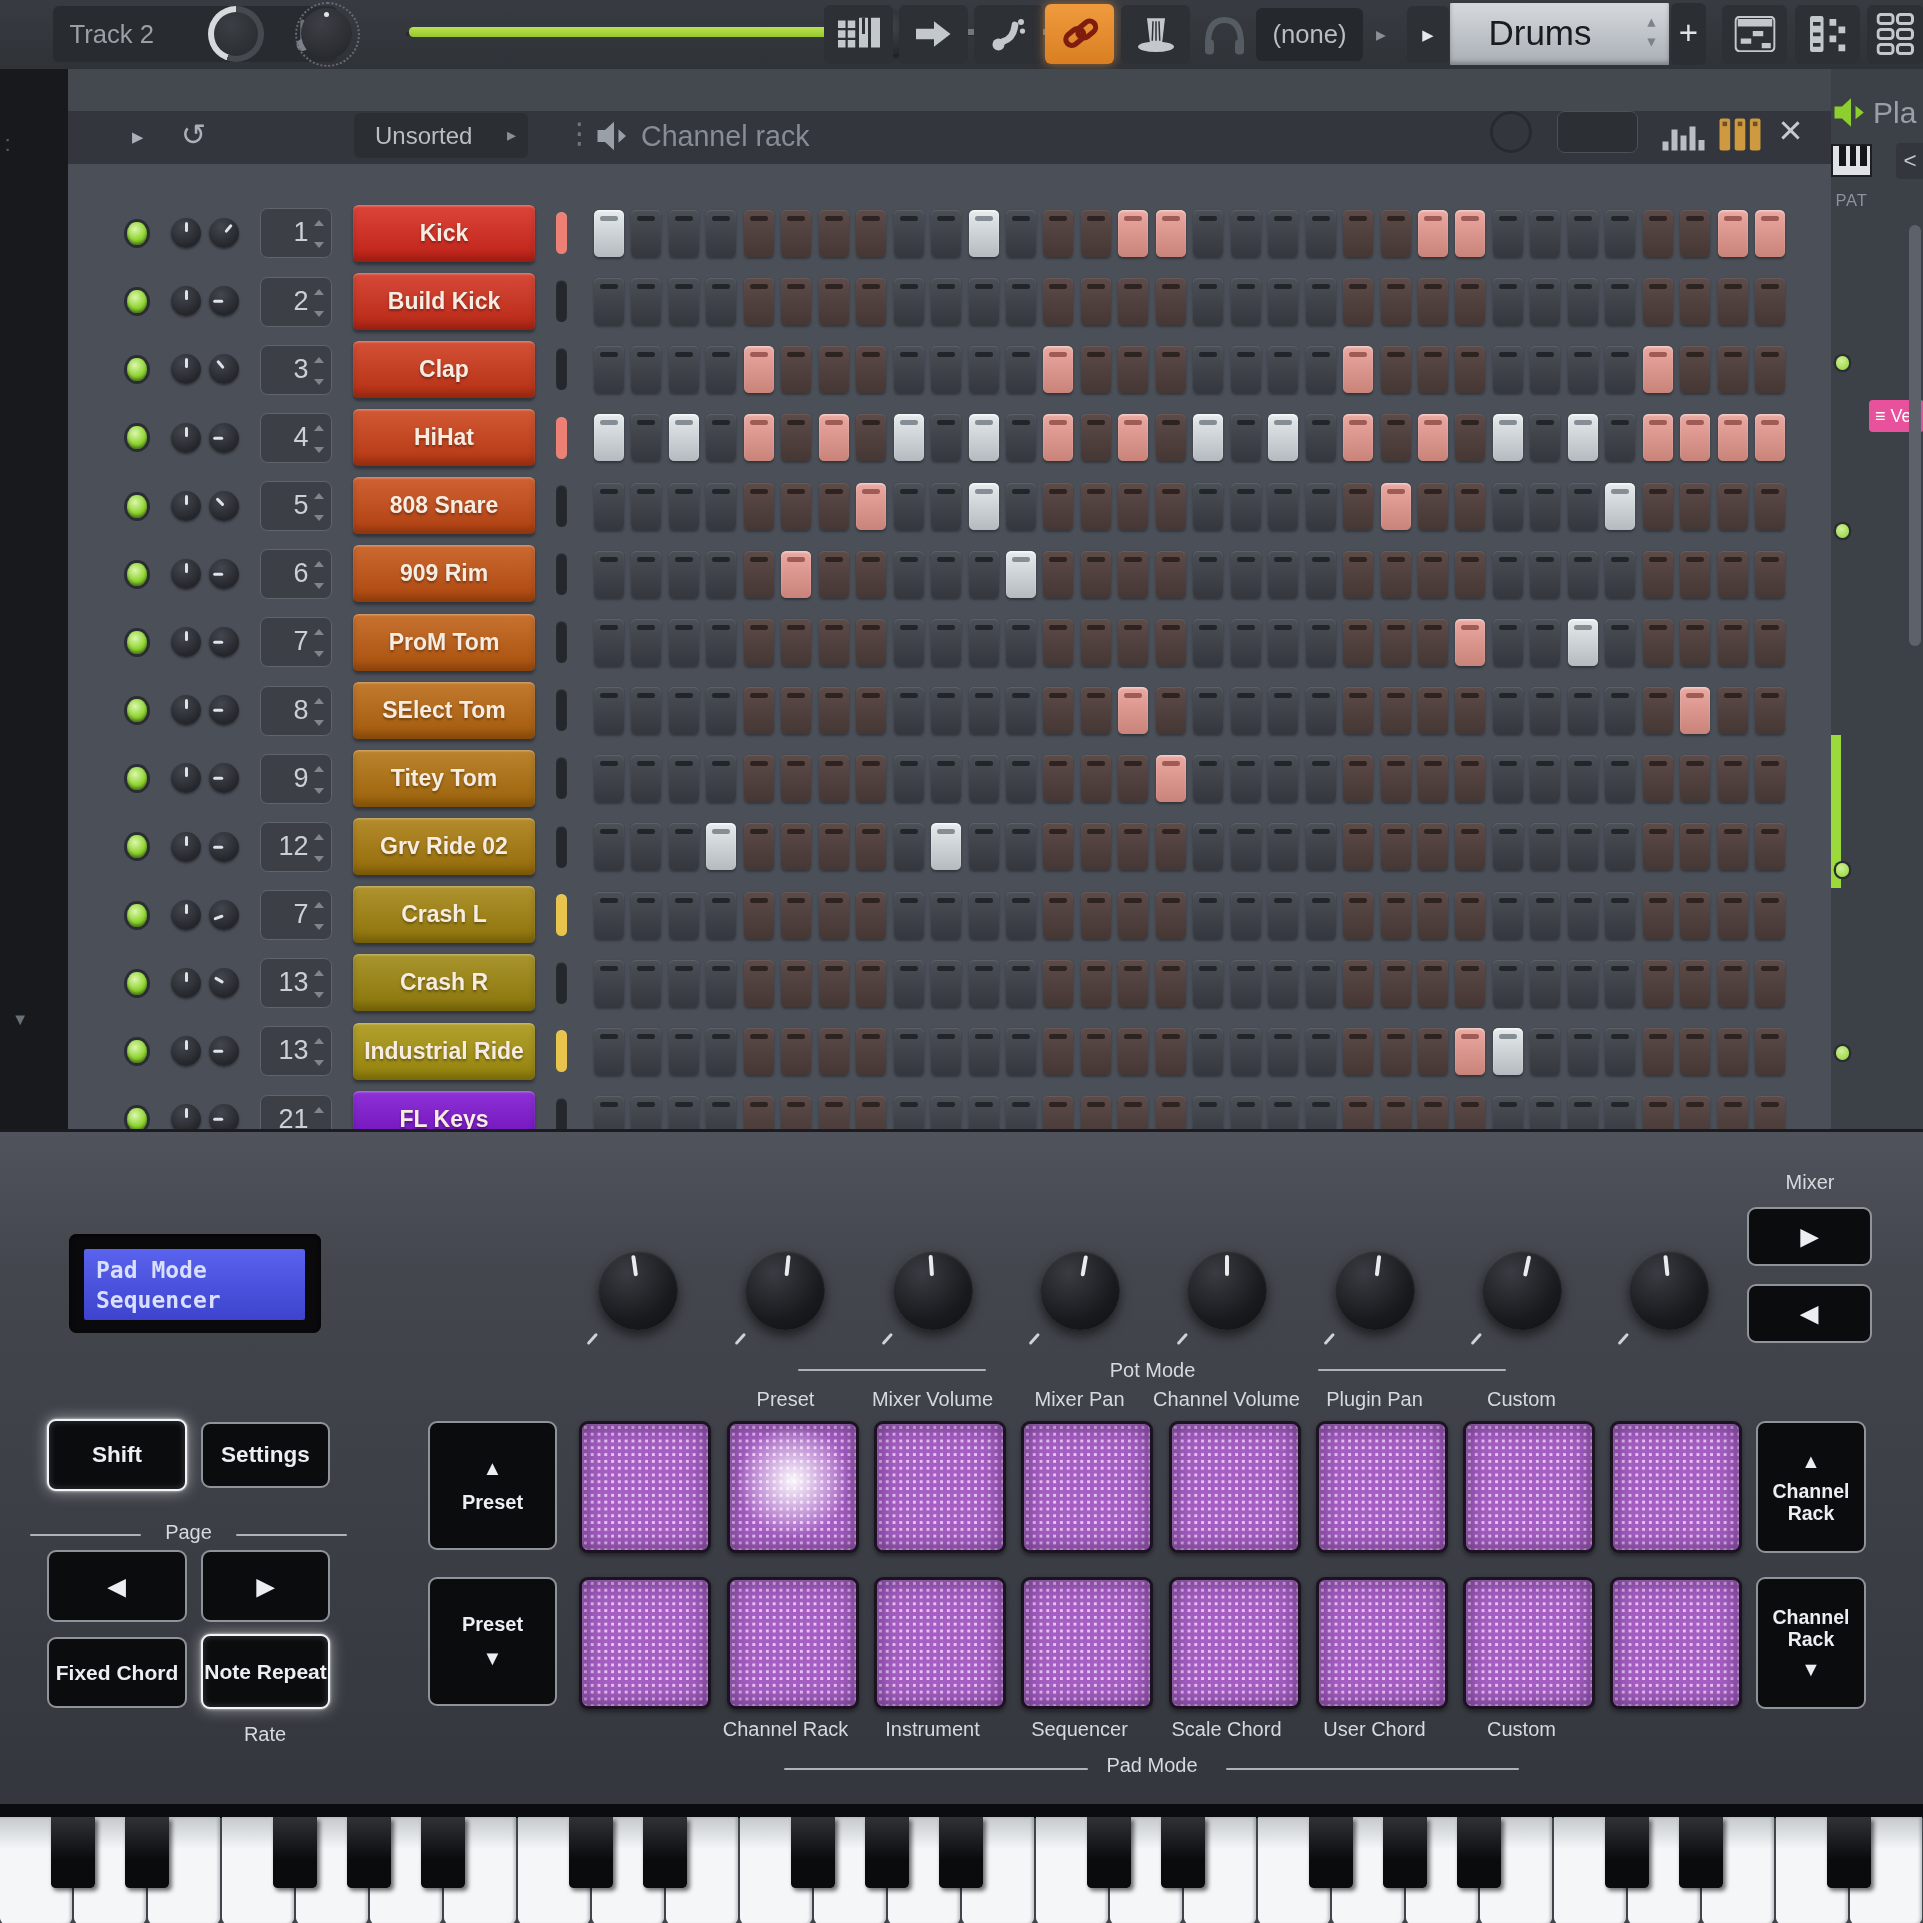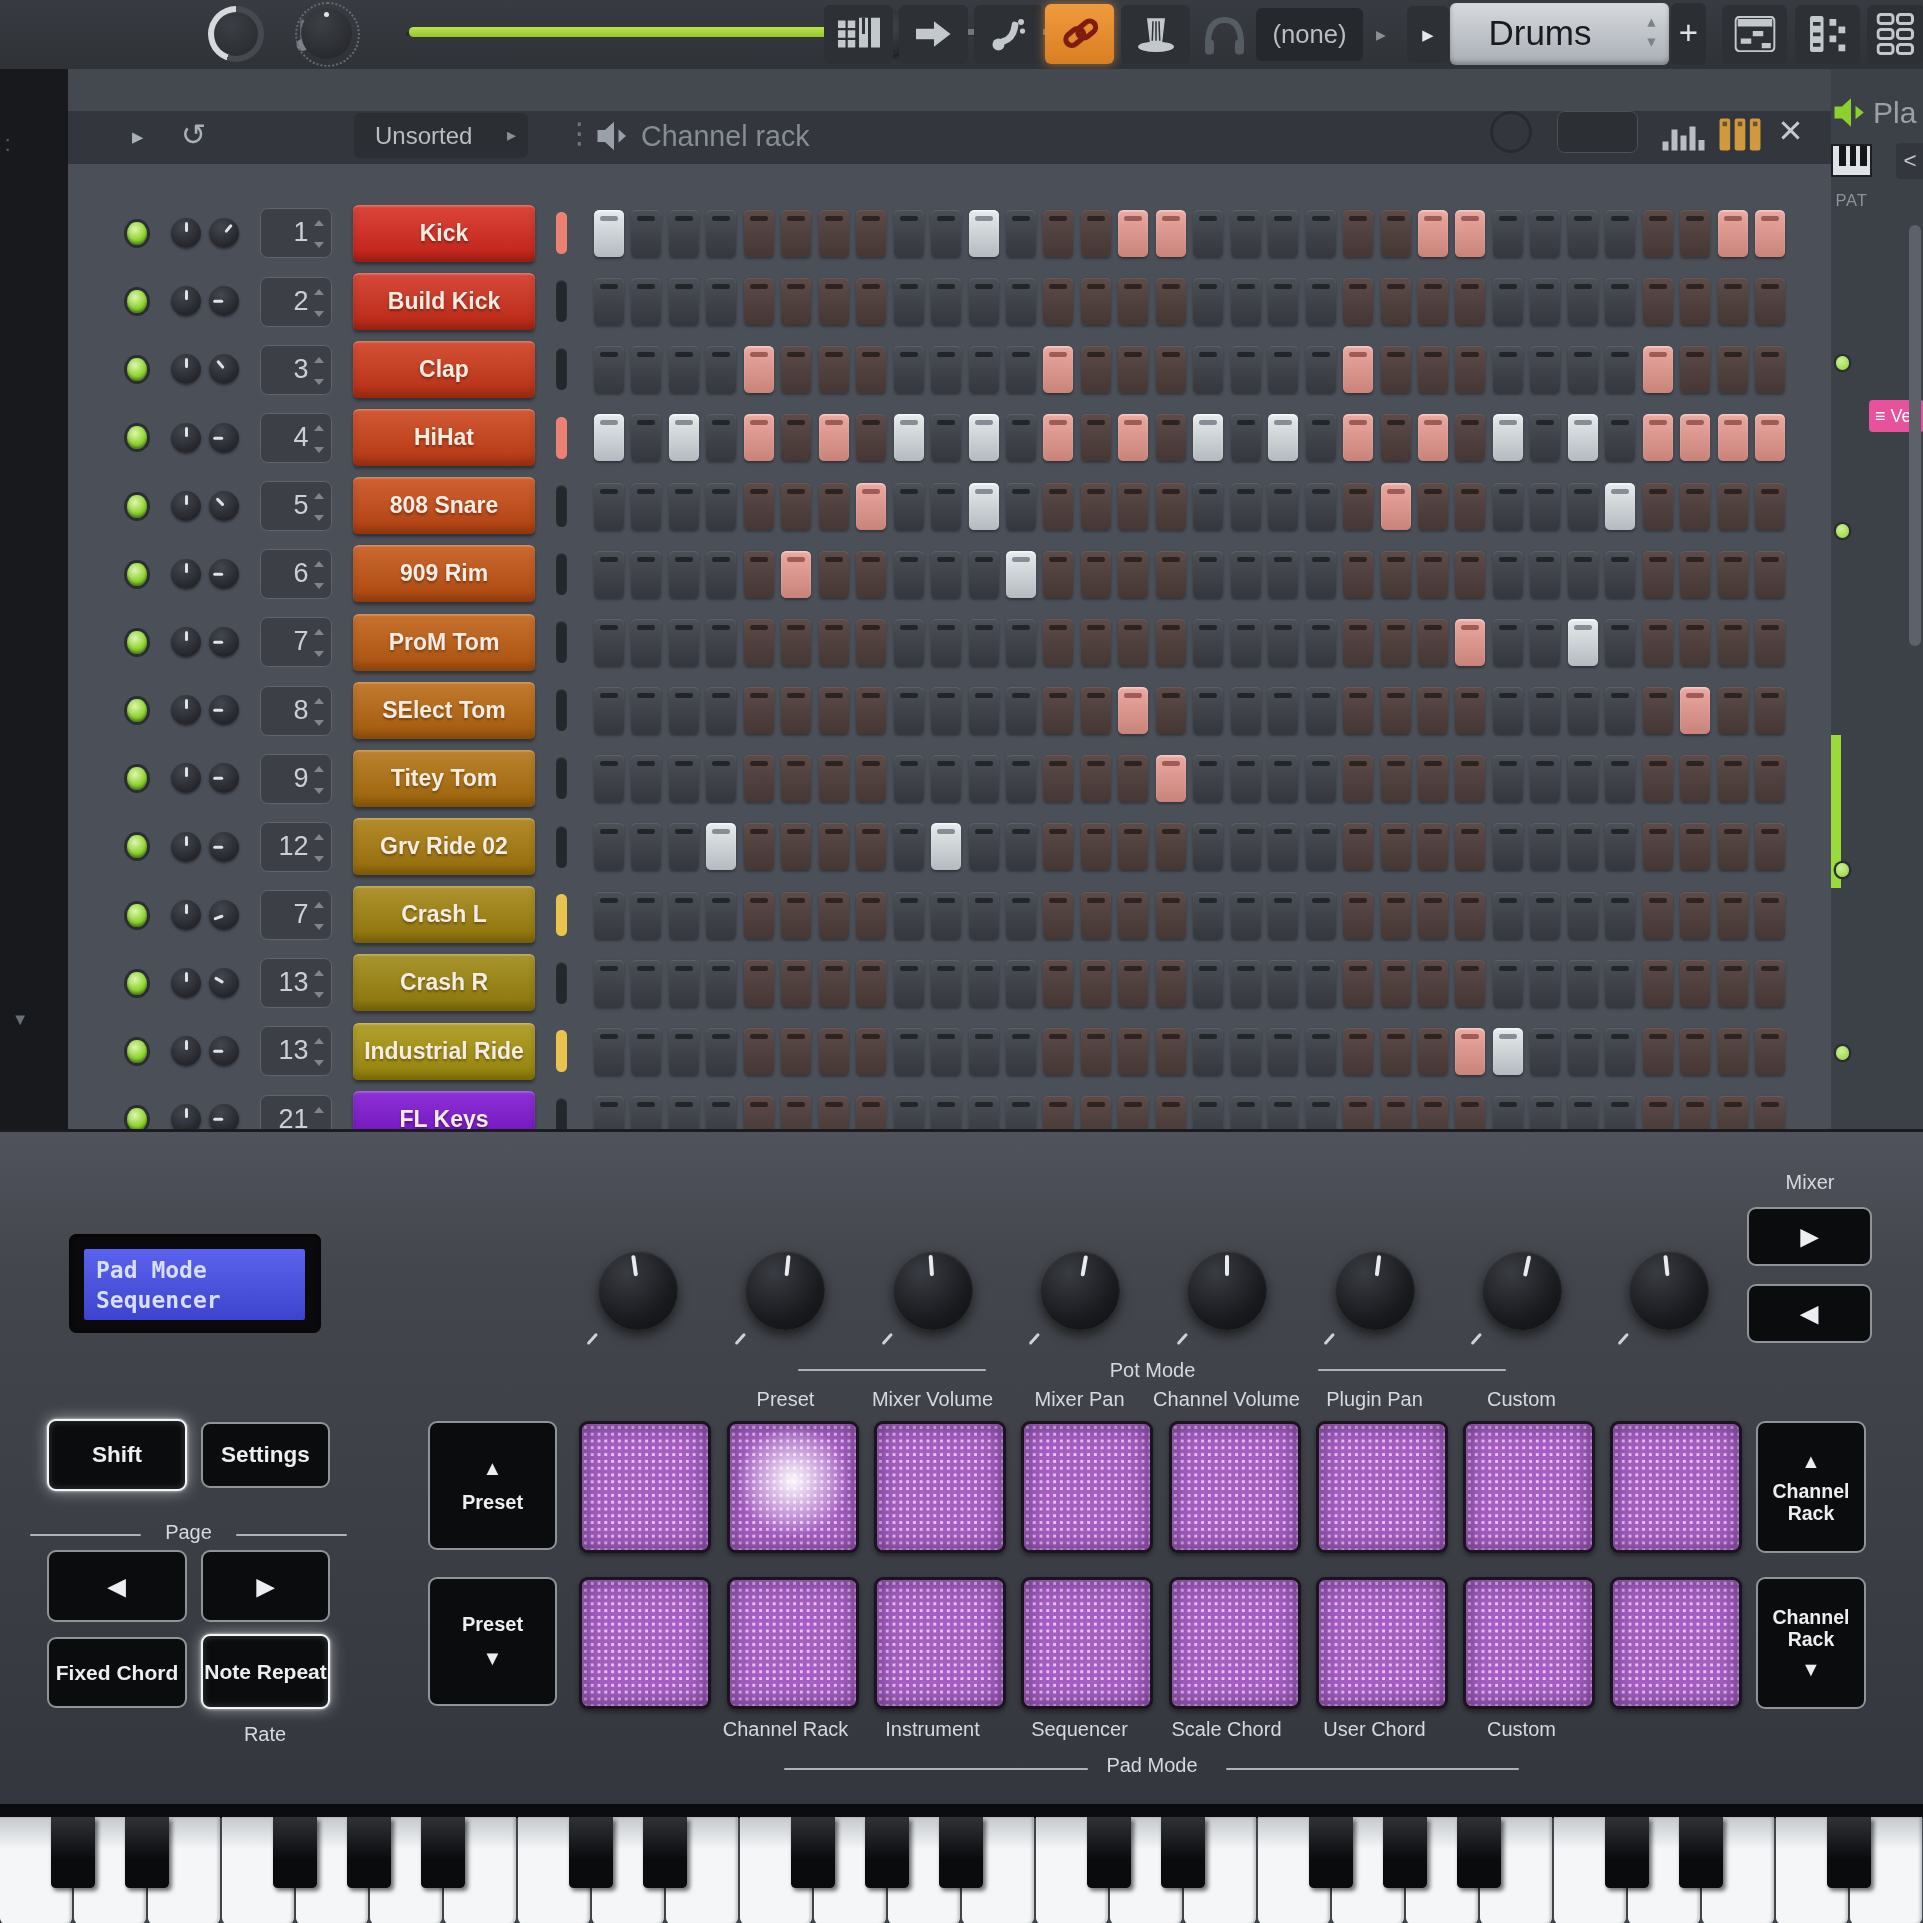--- a/index.html
+++ b/index.html
@@ -22,21 +22,21 @@
   .slider-gray{left:912px;top:29px;width:189px;height:6px;background:#72777e;border-radius:3px;}
   .slider-thumb{left:870px;top:10.5px;width:44px;height:44px;border-radius:50%;background:radial-gradient(circle at 45% 35%,#42454b,#1c1e22);box-shadow:0 2.3px 4.5px rgba(0,0,0,.5);}
   .slider-thumb i{position:absolute;left:20px;top:9px;width:3px;height:25.6px;background:#b9bec4;border-radius:1.5px;}
   .tbtn{top:3.8px;width:69px;height:60px;background:#2d3035;border-radius:6px;box-shadow:inset 0 0.8px 0.8px rgba(255,255,255,.08);}
   .tbtn svg{position:absolute;left:50%;top:50%;transform:translate(-50%,-50%);}
   .tbtn.active{background:linear-gradient(180deg,#f09a3e,#d97f22);box-shadow:0 0 10.5px rgba(240,150,60,.6);}
   .nonebox{left:1256px;top:7.5px;width:107px;height:53px;background:#25282c;border-radius:6px;color:#b9bec4;
            font-size:25.6px;line-height:53px;text-align:center;}
   .nonearw{left:1365px;top:16.5px;width:32px;height:35px;color:#8b9097;font-size:19.5px;line-height:35px;text-align:center;}
   .pbright{left:1399px;top:6px;width:42px;height:57px;background:#2d3035;border-radius:6px;color:#e6e9ec;font-size:22.5px;line-height:57px;text-align:center;}
-  .drumsbox{left:1450px;top:3px;width:219px;height:62px;border-radius:6px;background:linear-gradient(180deg,#d6dade,#a9aeb5);
+  .drumsbox{left:1450px;top:3px;width:219px;height:62px;border-radius:1px;background:linear-gradient(180deg,#d6dade,#a9aeb5);
             box-shadow:inset 0 -3px 4.5px rgba(0,0,0,.25);}
   .drumsbox .txt{position:absolute;left:0;top:0;width:180px;height:62px;text-align:center;color:#191b1e;font-size:35px;line-height:60px;}
   .drumsbox .spin{position:absolute;right:13.5px;top:9px;color:#7c828a;font-size:16.5px;line-height:19.5px;text-align:center;}
   .plusbtn{left:1671px;top:3px;width:35px;height:62px;background:#2b2e33;border-radius:6px;color:#dfe2e6;font-size:33px;line-height:59px;text-align:center;}
   
   #leftstrip{left:0;top:69px;width:68px;height:1060px;background:#17191d;color:#565c63;}
   #rackwin{left:68px;top:69px;width:1764px;height:1060px;background:#44484f;}
   #rackhead{left:68px;top:111px;width:1764px;height:53px;background:#33373d;}
   #rackbody{left:68px;top:164px;width:1764px;height:965px;background:#4a4f58;overflow:hidden;}
   .hicon{color:#aab0b7;}
@@ -114,20 +114,23 @@
         border-radius:0 0 4.5px 4.5px;box-shadow:2.3px 3px 4.5px rgba(0,0,0,.55);}
   #kbbase{left:0;top:1804px;width:1924px;height:13.5px;background:#0b0c0f;}
   svg{display:block;}
 </style>
 </head>
 <body>
 
 <div id="app">
 
   <div id="toolbar" class="abs">
+    <div class="abs trackbox">
+      <span>Track 2</span>
+    </div>
     <div class="abs tfader">
       <svg width="15" height="33" viewBox="0 0 20 44">
           <rect x="7" y="2" width="6" height="34" rx="3" fill="#6a7077"></rect>
           <circle cx="10" cy="36" r="8" fill="#7c828a"></circle>
         </svg>
     </div>
     <div class="abs tknob-ring" id="tk1">
         <div class="abs inner"></div>
       </div>
     <div class="abs" id="tk2-ring"></div>

